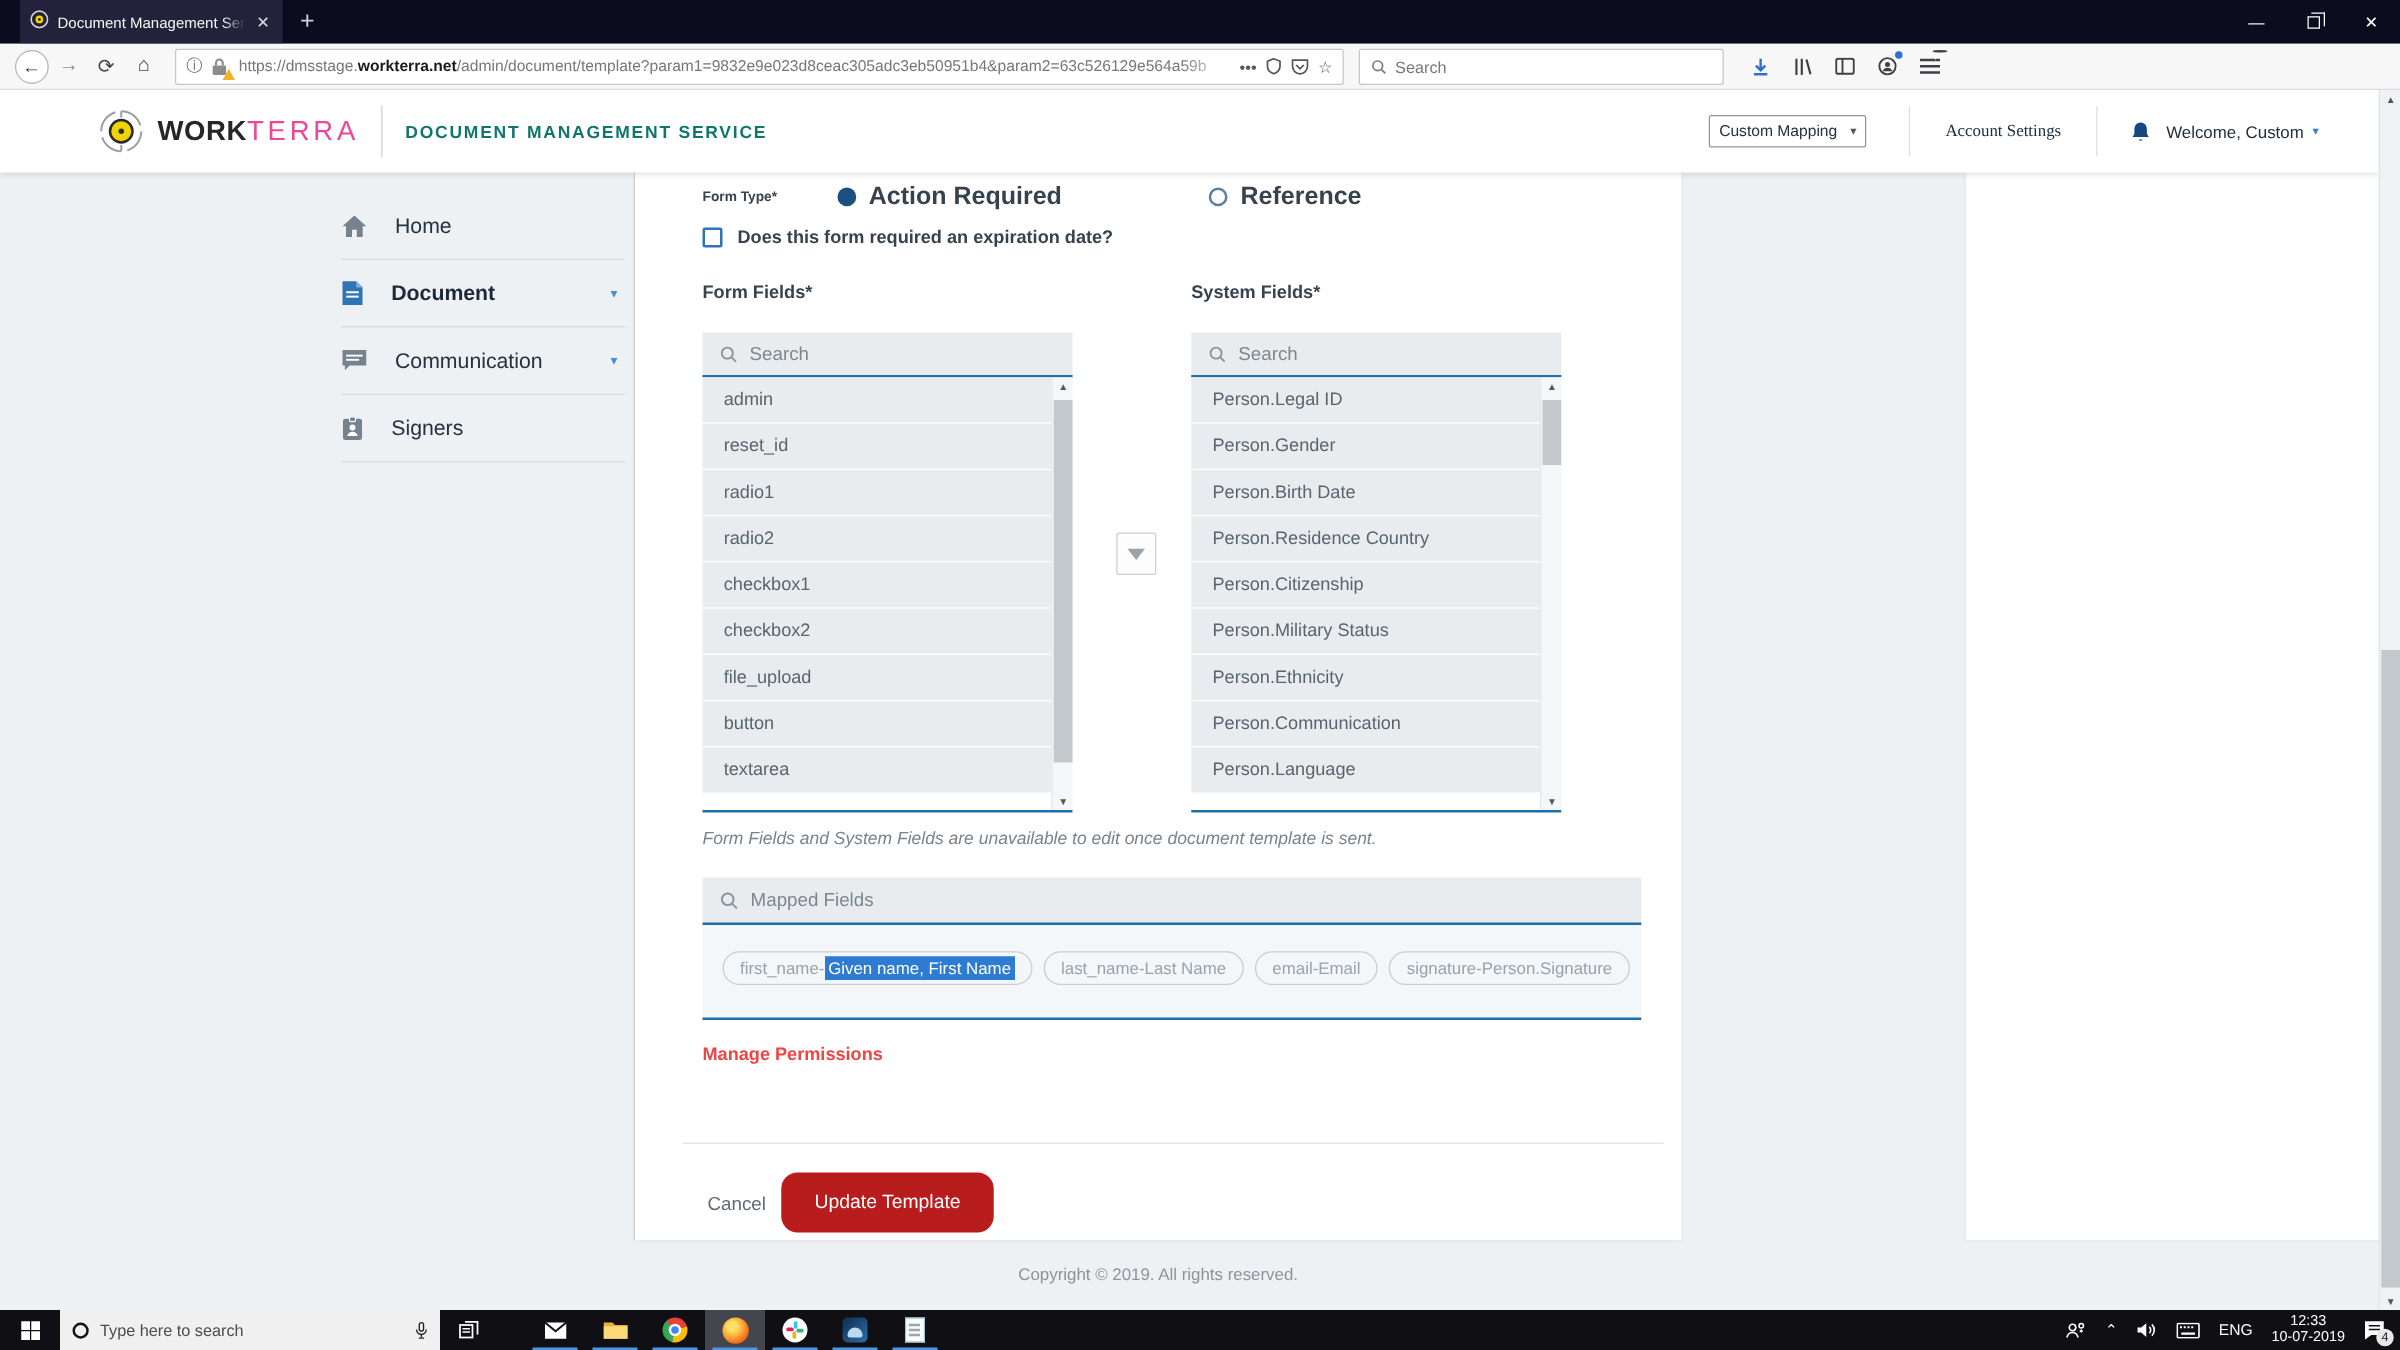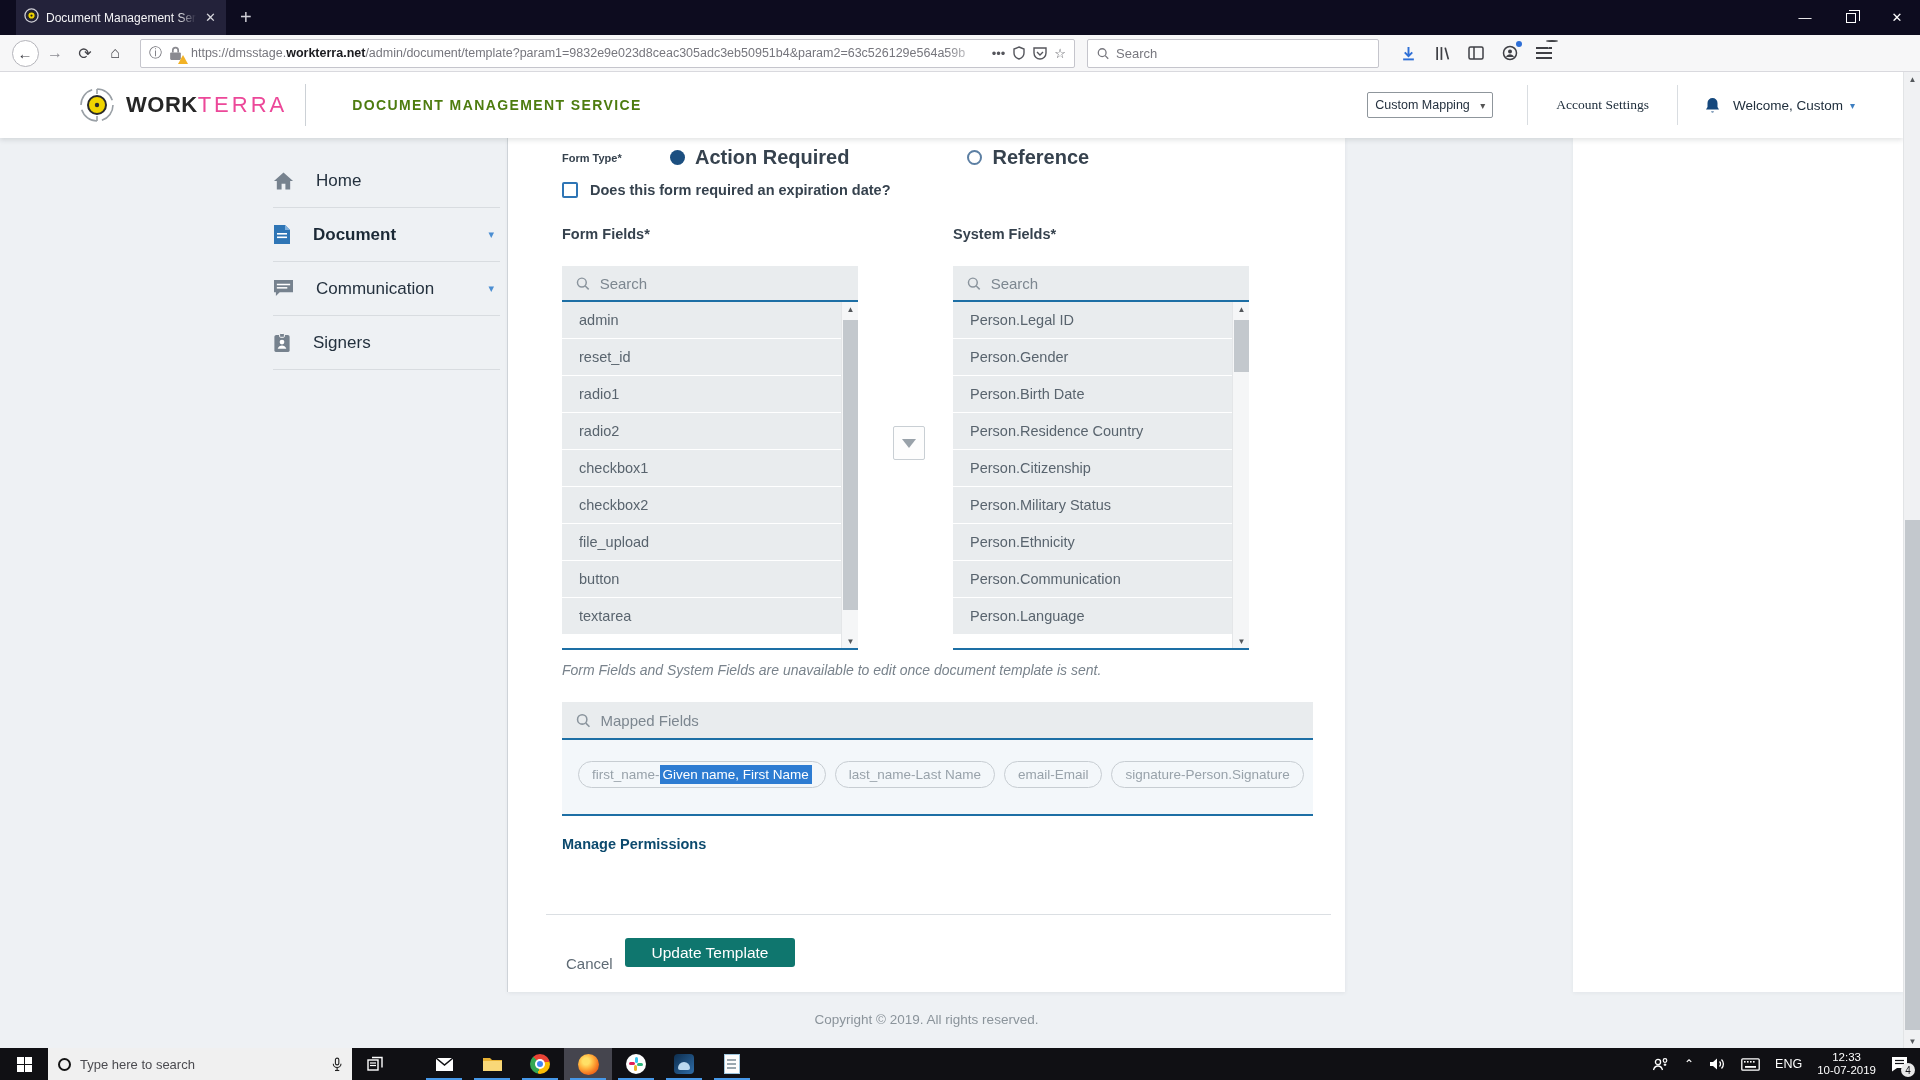--- a/index.html
+++ b/index.html
@@ -45,21 +45,21 @@
 
   
   #page { position:absolute; left:0; top:72px; width:1920px; height:976px; background:#eef1f4; overflow:hidden; }
 
   #app-header { position:absolute; left:0; top:0; width:1903px; height:66px; background:#fff; box-shadow:0 2px 5px rgba(40,50,60,.14); display:flex; align-items:center; padding:0 48px 0 78px; z-index:5; }
   .brand { display:flex; align-items:center; gap:10px; }
   .brand-work { font-size:22px; font-weight:800; color:#262626; letter-spacing:.5px; }
   .brand-terra { font-size:22px; font-weight:300; color:#ec4899; letter-spacing:3px; }
   .v-div { width:1px; height:42px; background:#ccd1d6; margin:0 18px; }
   .v-div2 { width:1px; height:40px; background:#d9dde1; }
-  .service-title { font-size:14px; font-weight:700; color:#4d7c0f; letter-spacing:1.4px;margin-left:28px; }
+  .service-title { font-size:14px; font-weight:700; color:#0f766e; letter-spacing:1.4px; }
   .hdr-right { margin-left:auto; display:flex; align-items:center; }
   .map-select { width:126px; height:26px; border:1px solid #8f969c; border-radius:2px; background:#fff; display:flex; align-items:center; justify-content:space-between; padding:0 7px; font-size:12.5px; color:#24313f; margin-right:34px; }
   .map-caret { font-size:10px; color:#555; }
   .hdr-link { font-size:13.5px; color:#202f3d; padding:0 28px;font-family:Liberation Serif, serif; }
   .bell-wrap { margin:0 12px 0 26px; display:flex; align-items:center; }
   .welcome { font-size:13.5px; color:#202f3d; }
   .wel-caret { color:#3e7fc1; font-size:10px; margin-left:7px; }
 
   
   #sidebar { position:absolute; left:0; top:66px; width:508px; height:854px; border-right:1px solid #d4d9dd; }
@@ -97,24 +97,24 @@
   .tri-down { width:0; height:0; border-left:7px solid transparent; border-right:7px solid transparent; border-top:9px solid #99a2aa; }
 
   .note { position:absolute; left:54px; top:524px; font-size:14px; font-style:italic; color:#79838c; }
 
   .mapped { position:absolute; left:54px; top:564px; width:751px; }
   .mapped .search-head { height:38px; }
   .chips-area { height:76px; background:#f3f7fa; border-bottom:2px solid #1d6fa5; padding:21px 0 0 16px; display:flex; align-items:flex-start; }
   .chip { height:27px; border:1px solid #c7cdd2; border-radius:14px; padding:0 13px; margin-right:9px; display:inline-flex; align-items:center; font-size:13.5px; color:#98a2aa; white-space:nowrap; }
   .chip-hl { background:#2d7cd2; color:#fff; padding:2px 3px; }
 
-  .manage-link { position:absolute; left:54px; top:698px; font-size:14.5px; font-weight:700; color:#0c4a6e; }
+  .manage-link { position:absolute; left:54px; top:698px; font-size:14.5px; font-weight:700; color:#ef4444; }
   .card-hr { position:absolute; left:38px; right:14px; top:776px; border-top:1px solid #dbdfe3; }
   .cancel-btn { position:absolute; left:58px; top:806px; height:40px; line-height:40px; font-size:15px; color:#5f6b75; }
-  .update-btn { position:absolute; left:117px; top:800px; width:170px; height:29px; background:#0f766e; border-radius:3px; color:#fff; font-size:15.5px; display:flex; align-items:center; justify-content:center; }
+  .update-btn { position:absolute; left:117px; top:800px; width:170px; height:48px; background:#b91c1c; border-radius:13px; color:#fff; font-size:15.5px; display:flex; align-items:center; justify-content:center; }
 
   #right-panel { position:absolute; left:1573px; top:66px; width:330px; height:854px; background:#fff; box-shadow:0 1px 4px rgba(40,50,60,.06); }
   #page-footer { position:absolute; left:508px; top:940px; width:837px; text-align:center; font-size:13.5px; color:#8b949b; }
 
   
   #win-scroll { position:absolute; right:0; top:0; width:17px; height:976px; background:#f0f1f3; border-left:1px solid #e2e4e6; z-index:9; }
   #win-scroll .sc-thumb { left:1px; }
 
   
   #taskbar { position:absolute; left:0; top:1048px; width:1920px; height:32px; background:#101014; display:flex; align-items:stretch; color:#fff; }

